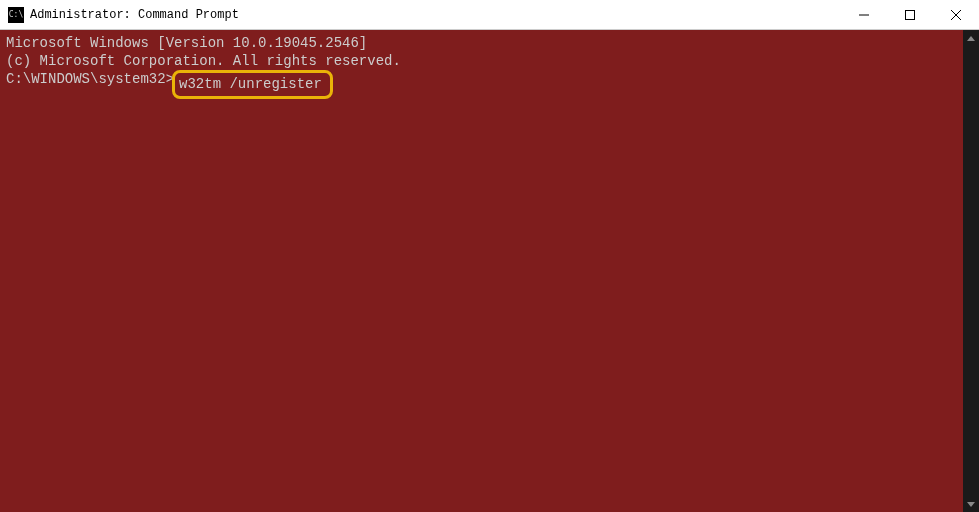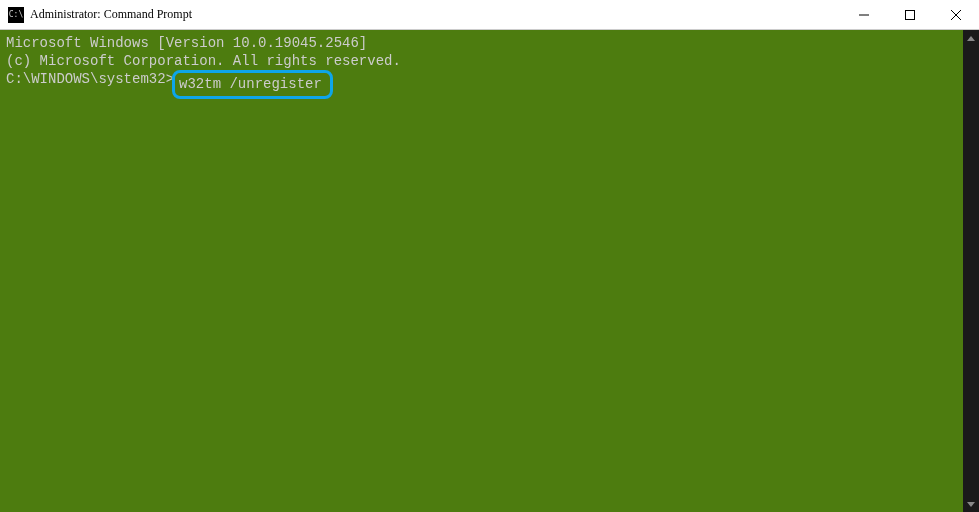--- a/index.html
+++ b/index.html
@@ -35,21 +35,21 @@
       margin-right: 6px;
       background: #000;
       display: inline-flex;
       align-items: center;
       justify-content: center;
       font-size: 8px;
       color: #ccc;
       font-family: Consolas, monospace;
     }
     .titlebar-title {
-      font-family: Liberation Serif, serif;
+      font-family: Liberation Mono, monospace;
       font-size: 12px;
       color: #000;
       flex: 1;
     }
     .window-controls {
       display: flex;
       height: 100%;
     }
     .window-control {
       width: 46px;
@@ -59,41 +59,41 @@
       justify-content: center;
       font-family: 'Segoe UI', sans-serif;
       cursor: pointer;
     }
     .window-control svg {
       width: 10px;
       height: 10px;
     }
     .terminal-area {
       flex: 1;
-      background: #4d7c0f;
+      background: #7f1d1d;
       display: flex;
       position: relative;
     }
     .terminal-content {
       flex: 1;
       padding: 4px 6px;
       color: #cccccc;
       font-size: 14px;
       line-height: 1.3;
       font-family: Consolas, 'Courier New', monospace;
     }
     .terminal-line {
       white-space: pre;
     }
     .prompt-line {
       display: flex;
       align-items: flex-start;
     }
     .highlight-box {
-      border: 3px solid #0ea5e9;
+      border: 3px solid #eab308;
       border-radius: 8px;
       padding: 2px 8px 2px 4px;
       margin-left: -2px;
       display: inline-block;
     }
     .scrollbar {
       width: 16px;
       background: #1a1a1a;
       position: relative;
     }

